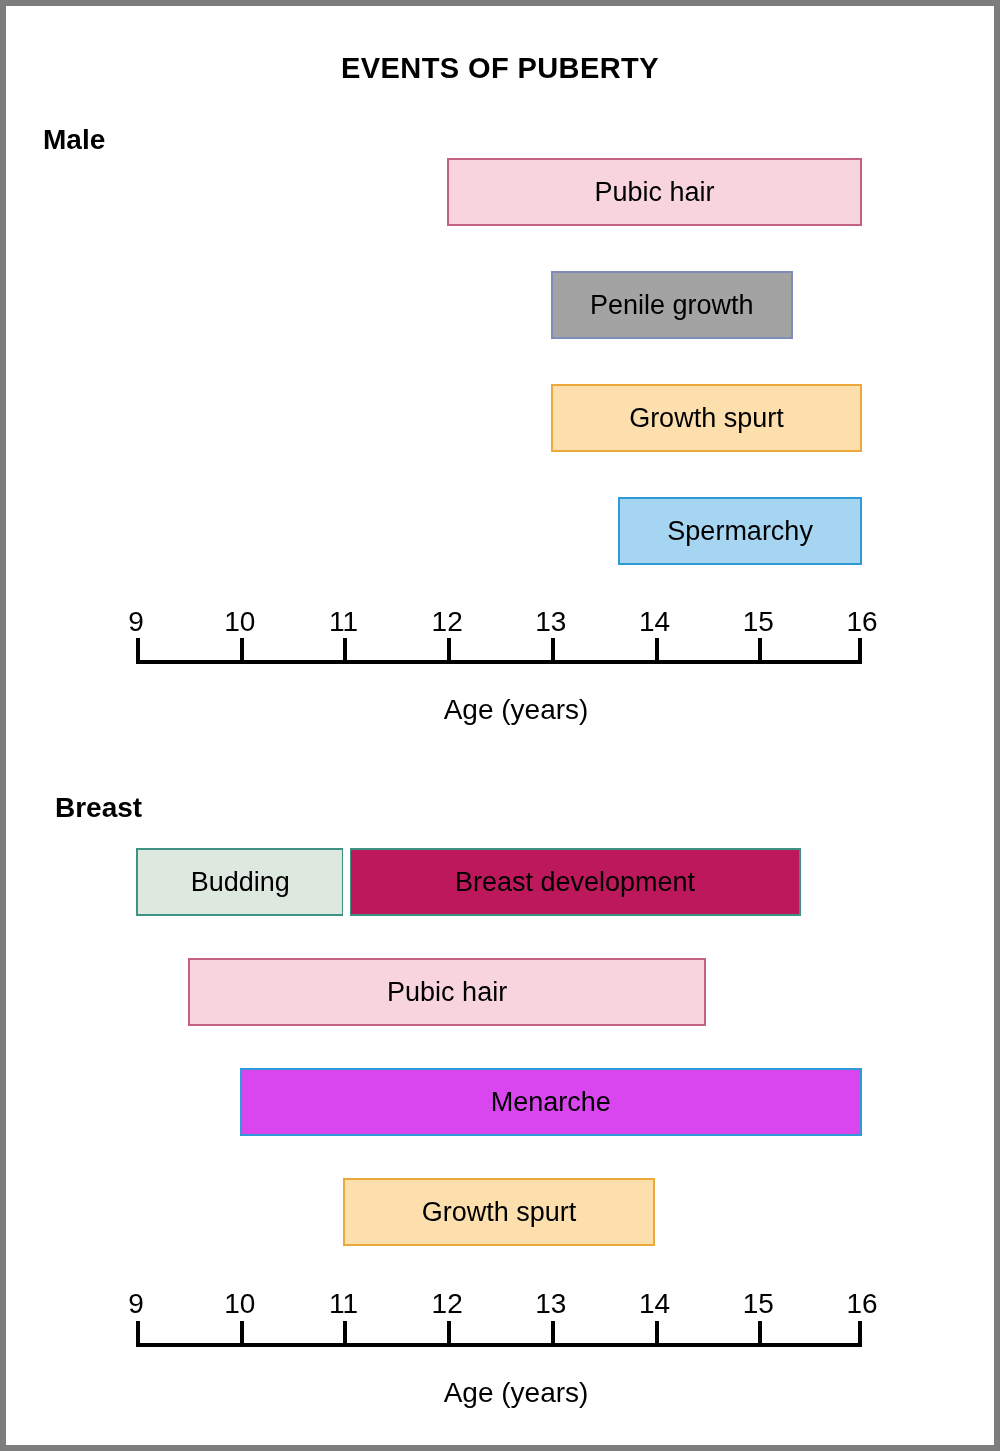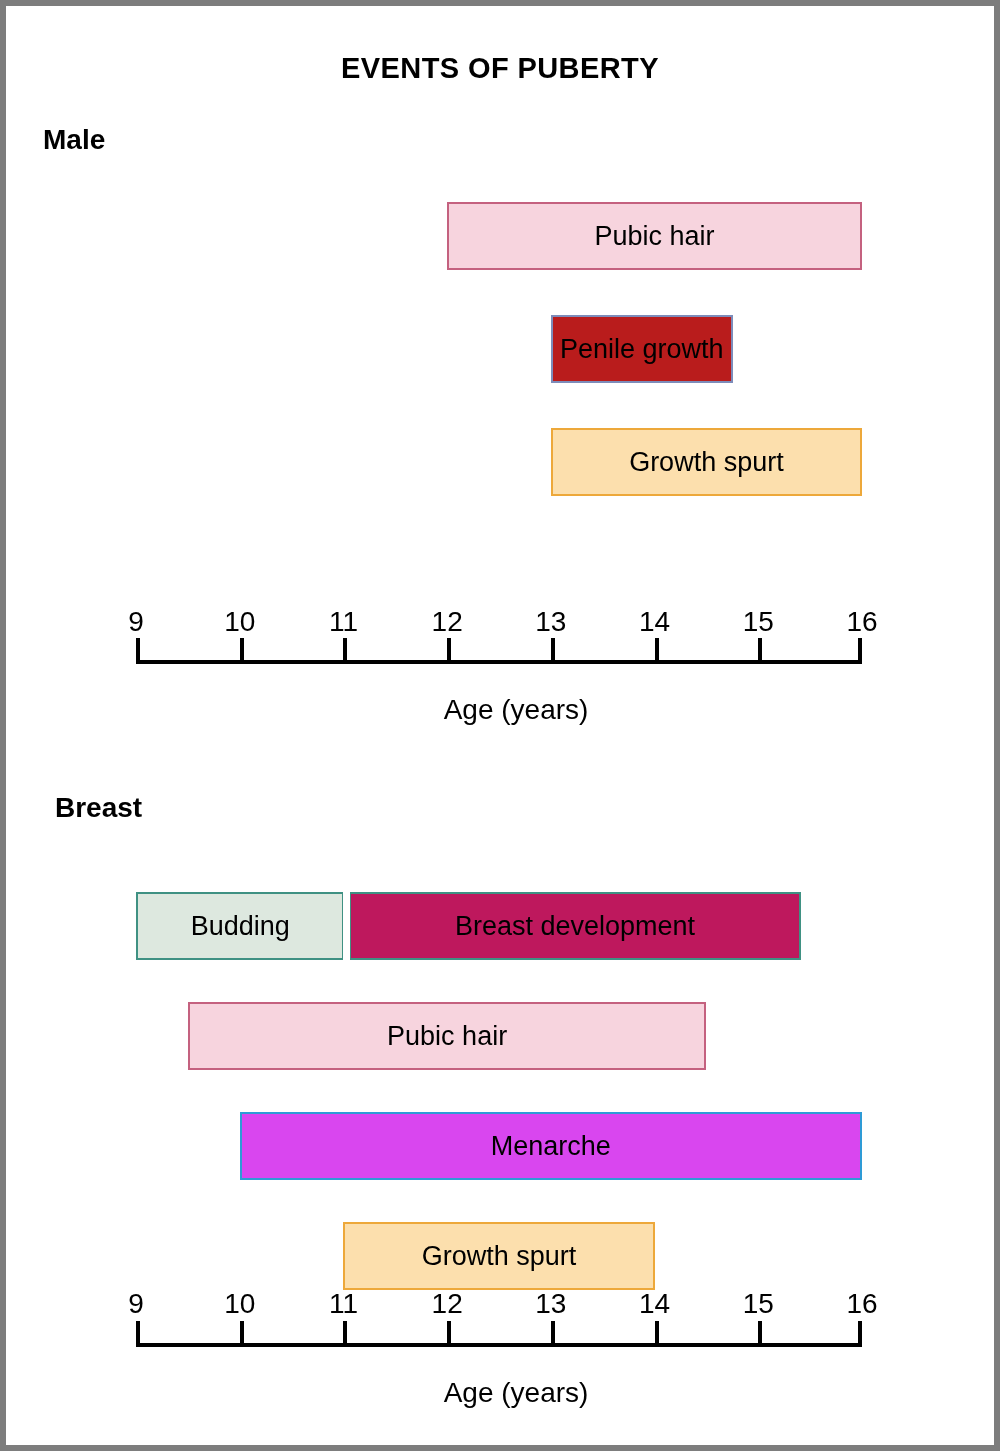--- a/index.html
+++ b/index.html
@@ -48,21 +48,20 @@
   .bar {
     position: absolute;
     box-sizing: border-box;
     border: 2px solid #000;
     display: flex;
     align-items: center;
     justify-content: center;
     font-size: 27px;
     color: #000000;
     white-space: nowrap;
-    margin-top: 44px;
   }
   .bar.split {
     padding: 8px;
     border: none;
     background: none;
     display: block;
   }
   .seg {
     position: absolute;
     top: 0;
@@ -106,25 +105,28 @@
 </head>
 <body>
 
 <div id="frame"></div>
 <div id="canvas">
   <div class="title">EVENTS OF PUBERTY</div>
 <div class="sex-label" style="left: 43px; top: 124px;">Male</div>
     <div class="bar" style="left: 447.143px; top: 158px; width: 414.857px; height: 68px; background: rgb(247, 212, 222); border-color: rgb(196, 97, 127);">
       <span>Pubic hair</span>
     </div>
-    <div class="bar" style="left: 550.857px; top: 271px; width: 182px; height: 68px; background: #b91c1c; border-color: rgb(125, 140, 186);">
+    <div class="bar" style="left: 550.857px; top: 271px; width: 242px; height: 68px; background: #a3a3a3; border-color: rgb(125, 140, 186);">
       <span>Penile growth</span>
     </div>
     <div class="bar" style="left: 550.857px; top: 384px; width: 311.143px; height: 68px; background: rgb(252, 223, 173); border-color: rgb(237, 168, 58);">
       <span>Growth spurt</span>
+    </div>
+    <div class="bar" style="left: 618.271px; top: 497px; width: 243.729px; height: 68px; background: rgb(166, 213, 242); border-color: rgb(46, 155, 214);">
+      <span>Spermarchy</span>
     </div>
     <div class="axis-line" style="left: 136px; top: 660px; width: 726px;"></div>
     <div class="tick" style="left: 136px; top: 638px;"></div>
     <div class="tick-label" style="left: 136px; top: 606px;">9</div>
     <div class="tick" style="left: 239.714px; top: 638px;"></div>
     <div class="tick-label" style="left: 239.714px; top: 606px;">10</div>
     <div class="tick" style="left: 343.429px; top: 638px;"></div>
     <div class="tick-label" style="left: 343.429px; top: 606px;">11</div>
     <div class="tick" style="left: 447.143px; top: 638px;"></div>
     <div class="tick-label" style="left: 447.143px; top: 606px;">12</div>

